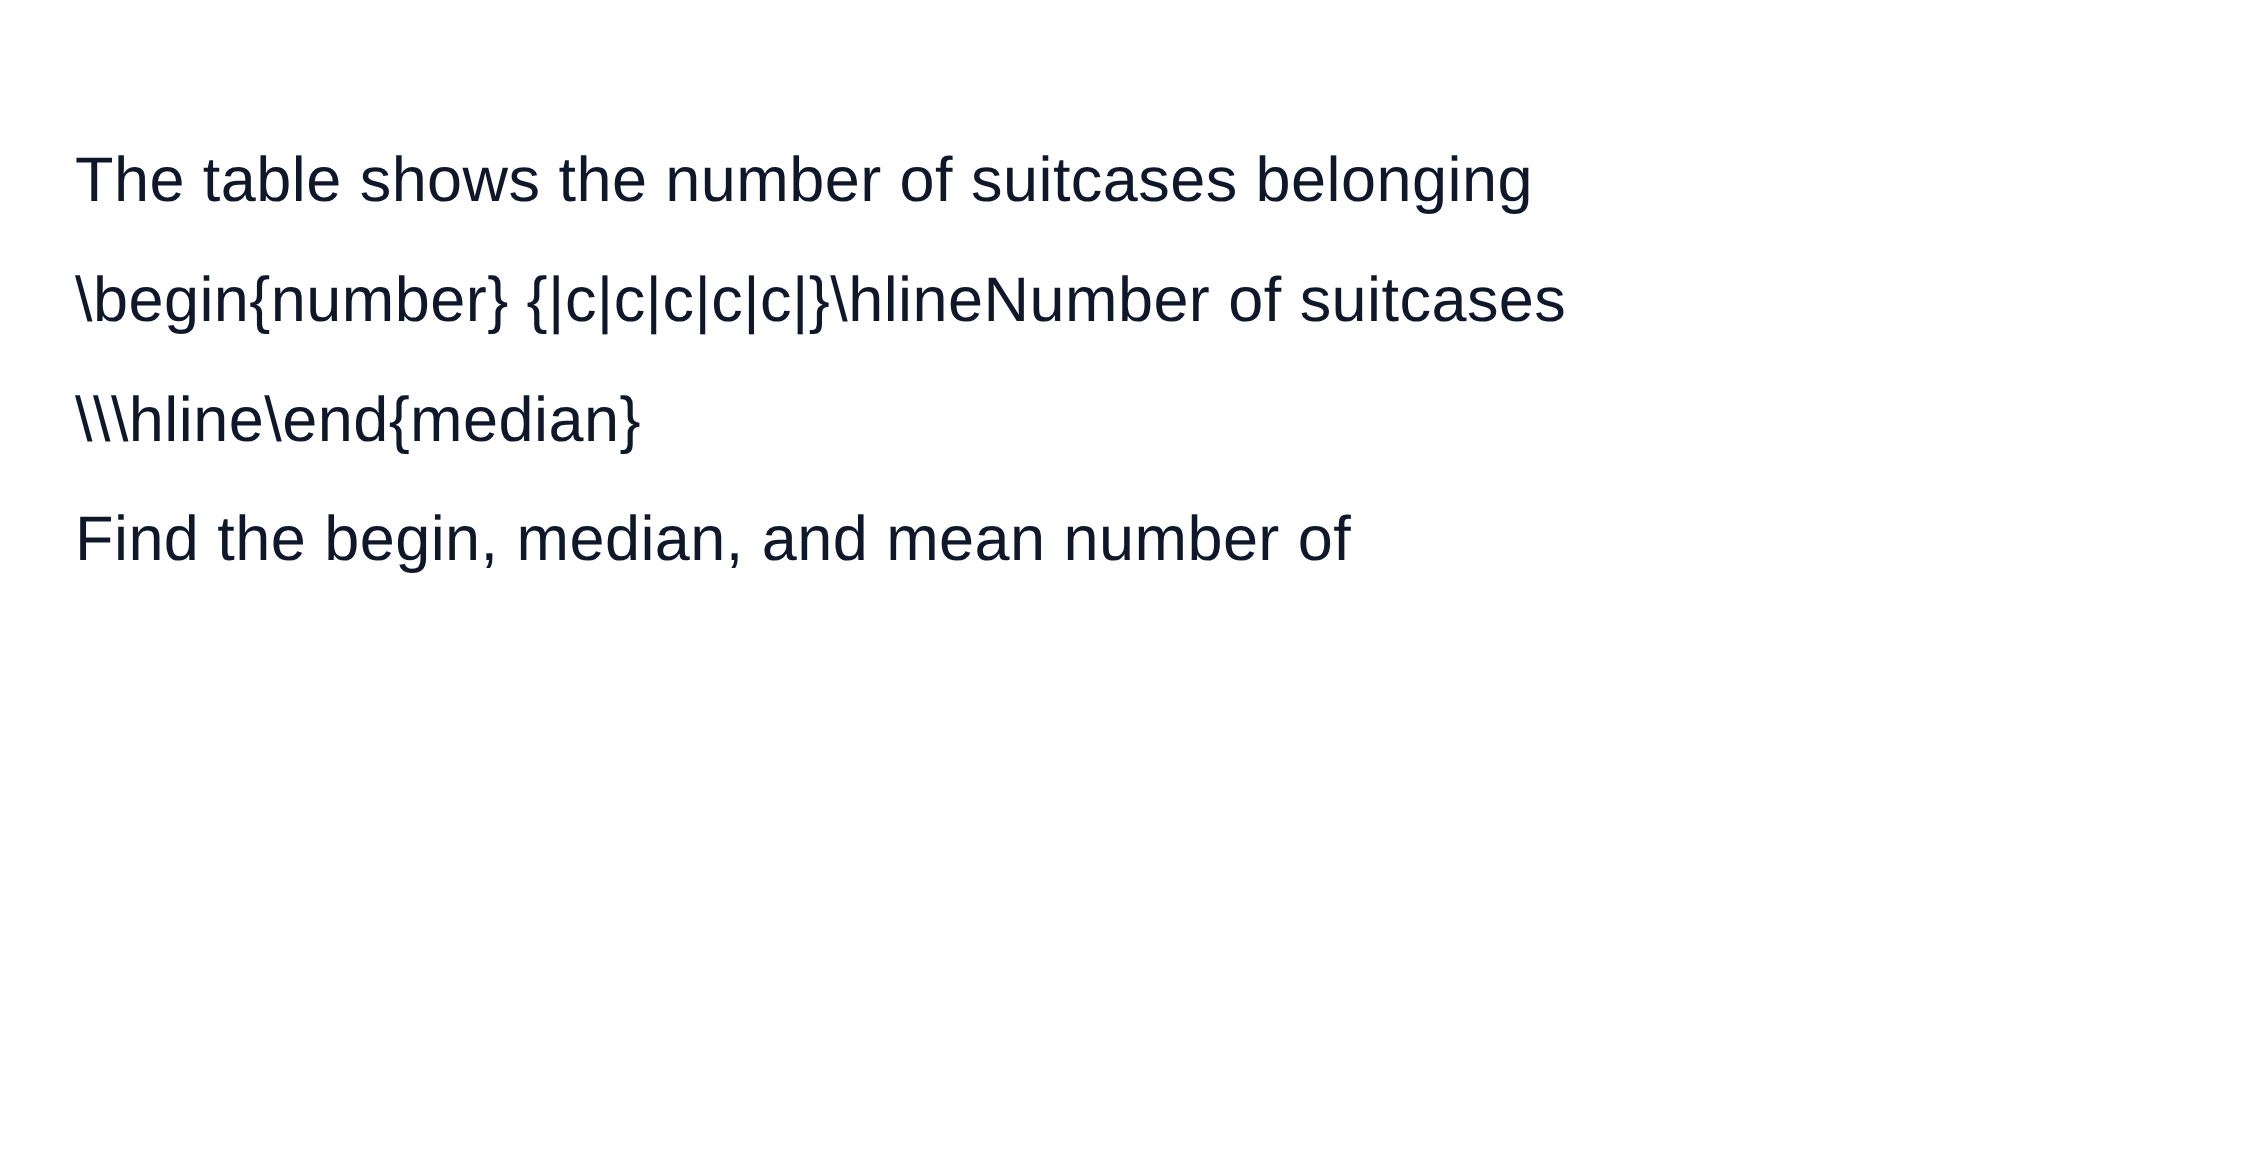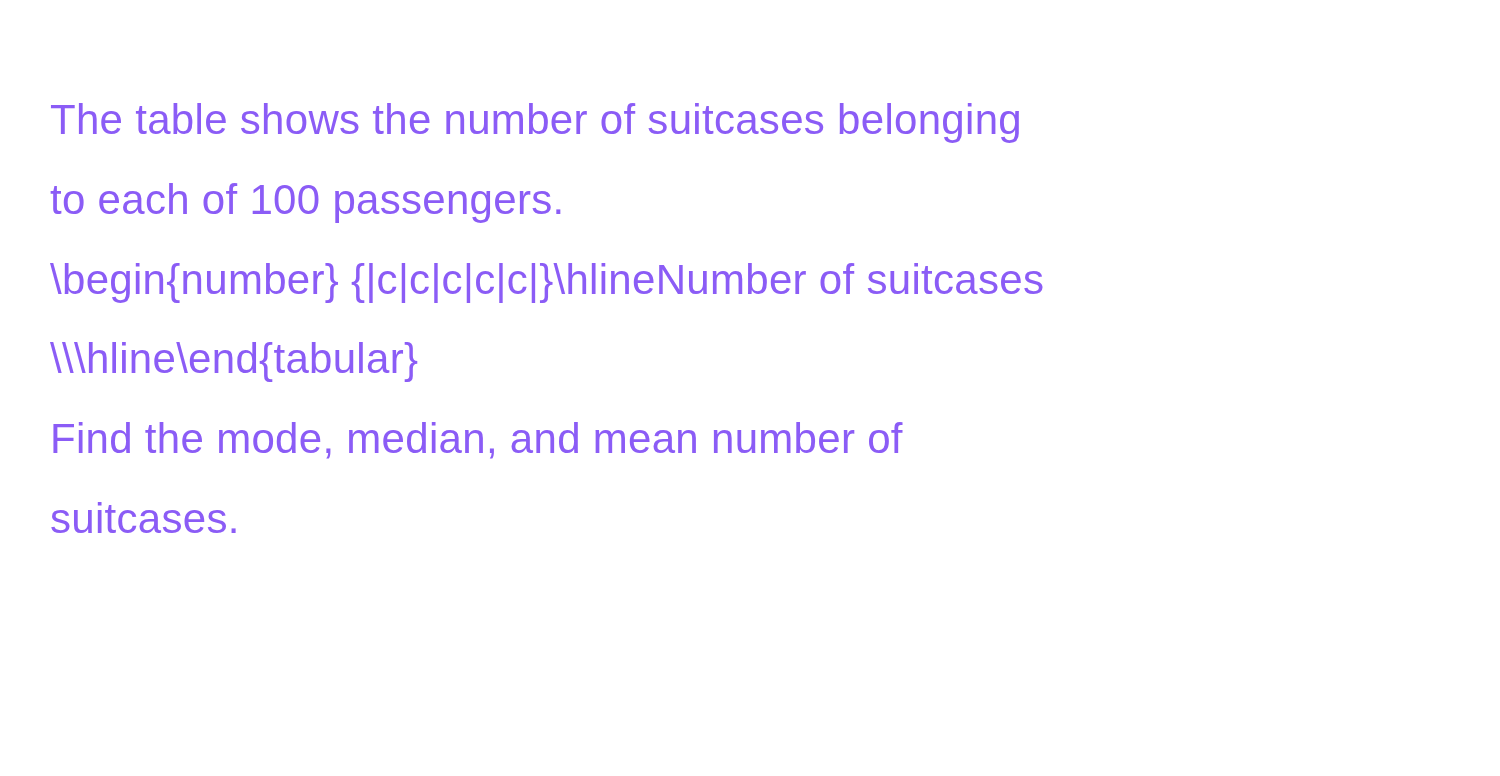--- a/index.html
+++ b/index.html
@@ -12,31 +12,29 @@
       height: 776px;
       background: #ffffff;
       font-family: -apple-system, BlinkMacSystemFont, "Segoe UI", Helvetica, Arial, sans-serif;
       padding: 80px 50px 50px 50px;
       display: flex;
       flex-direction: column;
     }
     .content {
       font-size: 42px;
       line-height: 1.9;
-      color: #8b5cf6;
+      color: #0f172a;
       font-weight: 400;
       letter-spacing: 0.3px;
     }
     .paragraph {
       display: block;
     }
   </style>
 </head>
 <body>
 
 <div class="content">
   <span class="paragraph">The table shows the number of suitcases belonging</span>
-  <span class="paragraph">to each of 100 passengers.</span>
   <span class="paragraph">\begin{number} {|c|c|c|c|c|}\hlineNumber of suitcases</span>
-  <span class="paragraph">\\\hline\end{tabular}</span>
-  <span class="paragraph">Find the mode, median, and mean number of</span>
-  <span class="paragraph">suitcases.</span>
+  <span class="paragraph">\\\hline\end{median}</span>
+  <span class="paragraph">Find the begin, median, and mean number of</span>
 </div>
 
 </body></html>

